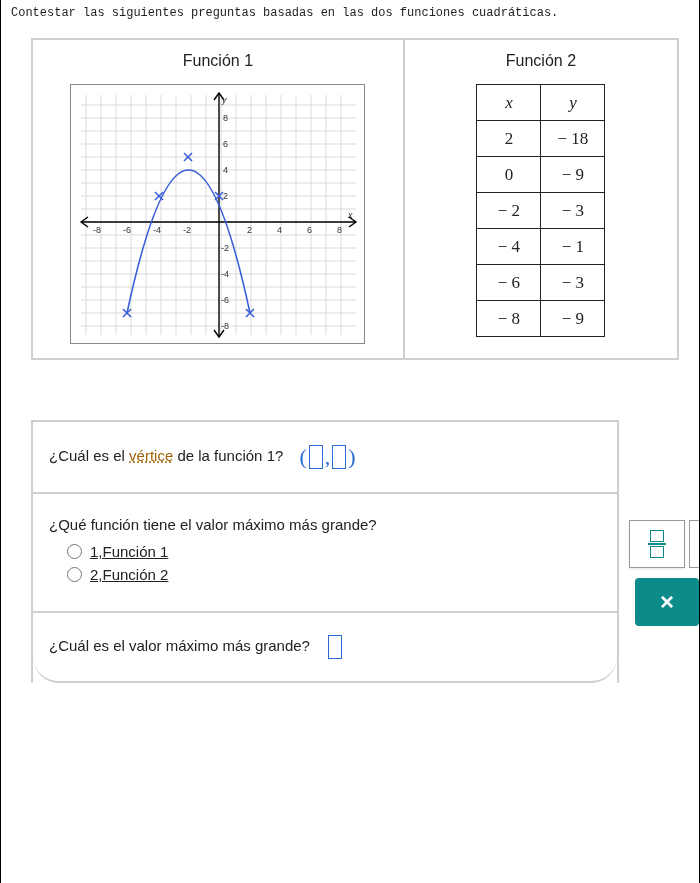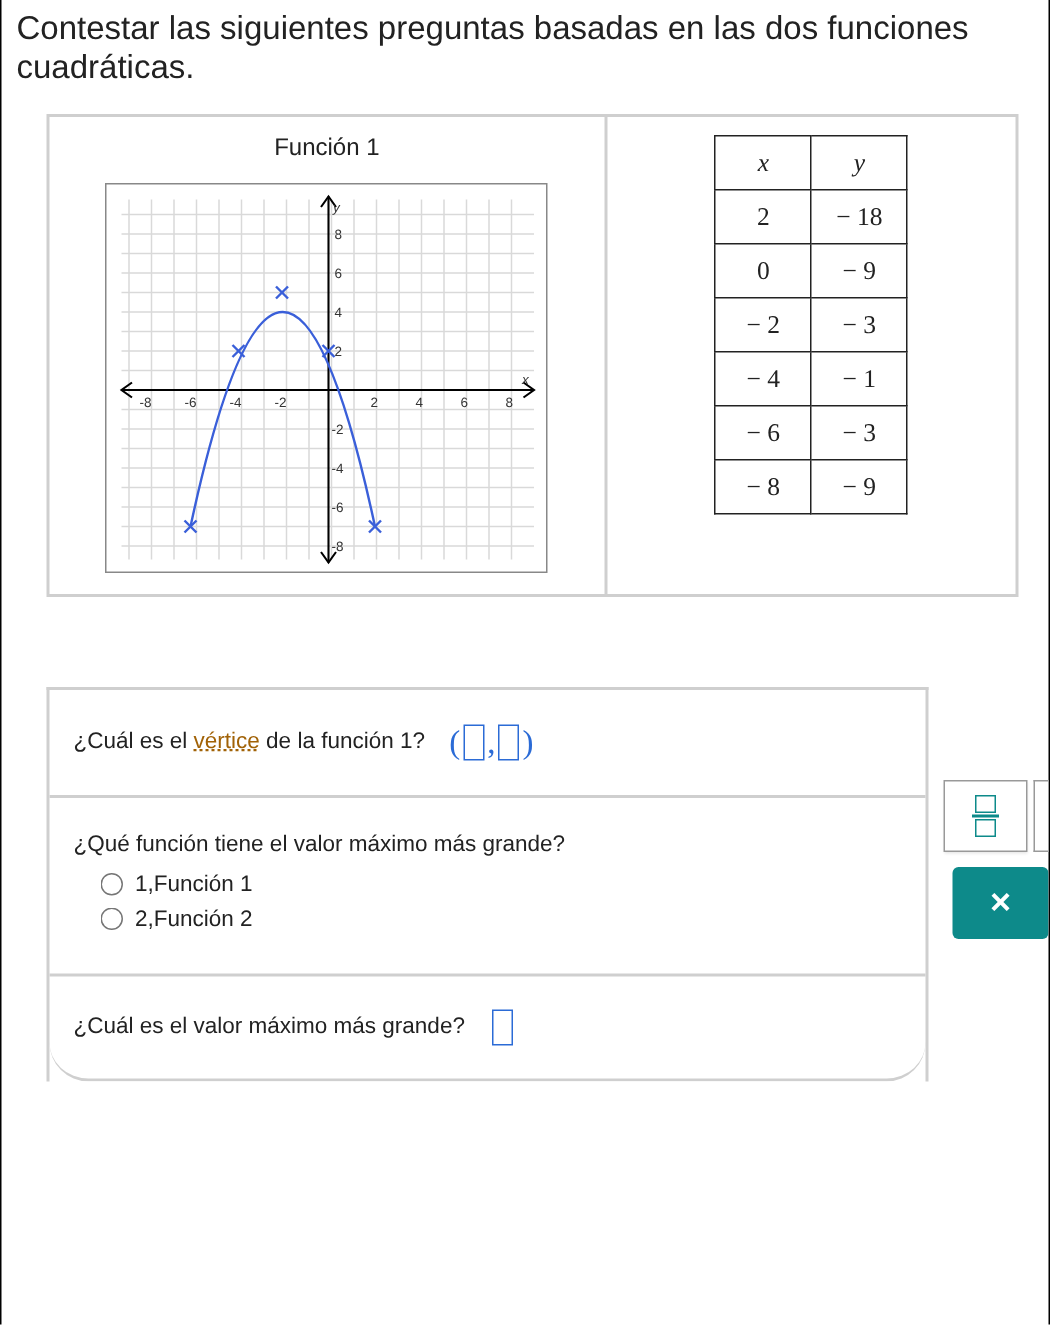--- a/index.html
+++ b/index.html
@@ -10,21 +10,22 @@
     background: #fff;
     width: 700px;
     height: 883px;
     position: relative;
     overflow: hidden;
     border-left: 1px solid #000;
     border-right: 1px solid #000;
   }
   .instruction {
     padding: 6px 10px 10px 10px;
-    font-size: 22px;
+    font-size: 12px;
+    font-family: Liberation Mono, monospace;
   }
   .top-panel {
     display: flex;
     border: 2px solid #cfcfcf;
     margin: 8px 20px 0 30px;
   }
   .func-col {
     padding: 12px 14px 14px 14px;
   }
   .func1 { flex: 1.4; border-right: 2px solid #cfcfcf; }
@@ -79,21 +80,21 @@
     display: inline-block;
   }
   .single-box {
     width: 14px; height: 24px;
     border: 1px solid #2b6bd6;
     display: inline-block;
     margin-left: 14px;
     vertical-align: middle;
   }
   .radio-list { margin: 10px 0 0 18px; }
-  .radio-item { margin: 6px 0; display: flex; align-items: center; }
+  .radio-item { margin: 6px 0; display: flex; align-items: center; text-decoration: underline; }
   .radio-item input { margin-right: 8px; width: 15px; height: 15px; }
   .side-tools {
     position: absolute;
     right: 0; top: 520px;
     display: flex; flex-direction: column;
     gap: 10px;
     align-items: flex-end;
   }
   .tool-frac {
     width: 56px; height: 48px;
@@ -215,20 +216,21 @@
             <line x1="121" y1="68" x2="113" y2="76"></line>
           <line x1="144" y1="107" x2="152" y2="115"></line>
             <line x1="152" y1="107" x2="144" y2="115"></line>
           <line x1="175" y1="224" x2="183" y2="232"></line>
             <line x1="183" y1="224" x2="175" y2="232"></line>
         </g>
       </svg>
     </div>
   </div>
   <div class="func-col func2">
+    <div class="func-title">Función 2</div>
     <table class="tbl">
       <tbody>
           <tr>
         <th>x</th>
         <th>y</th>
       </tr>
       <tr>
             <td>2</td>
             <td>− 18</td>
           </tr>

